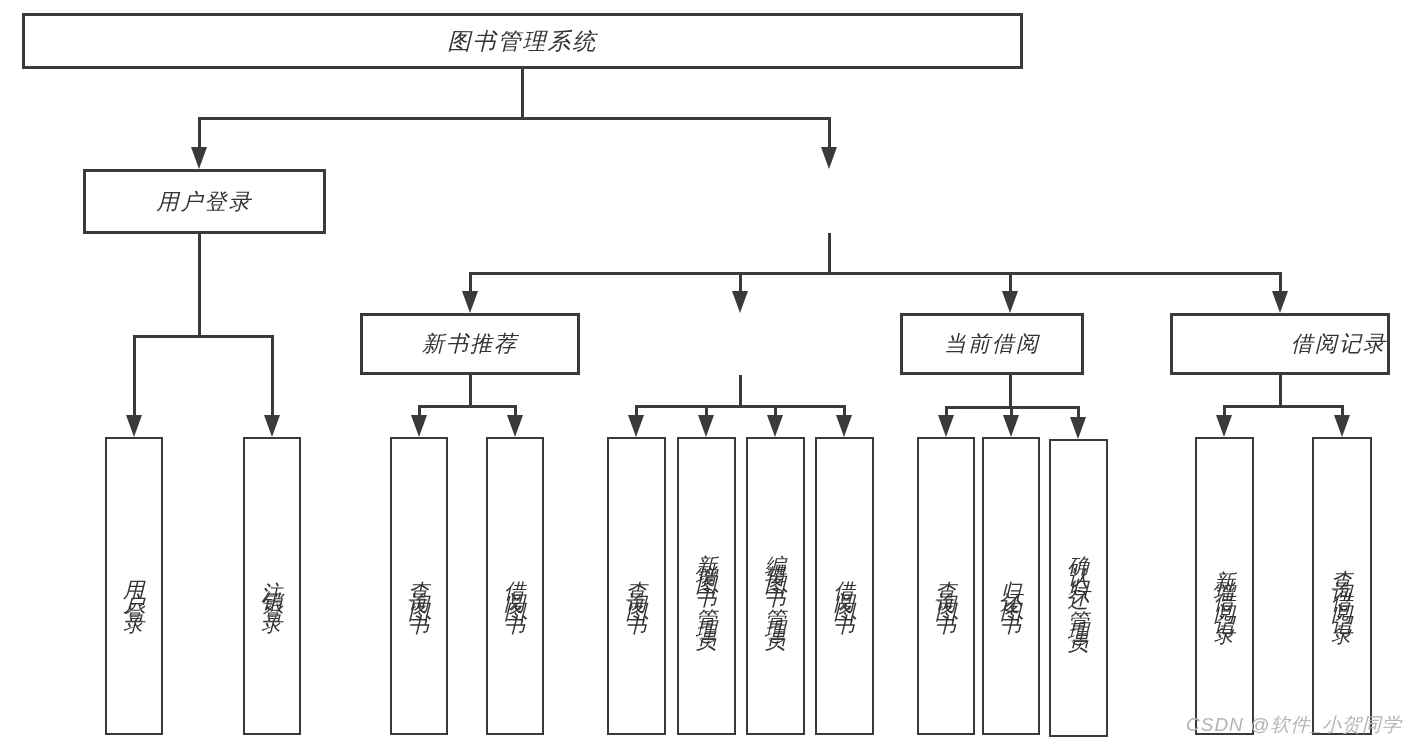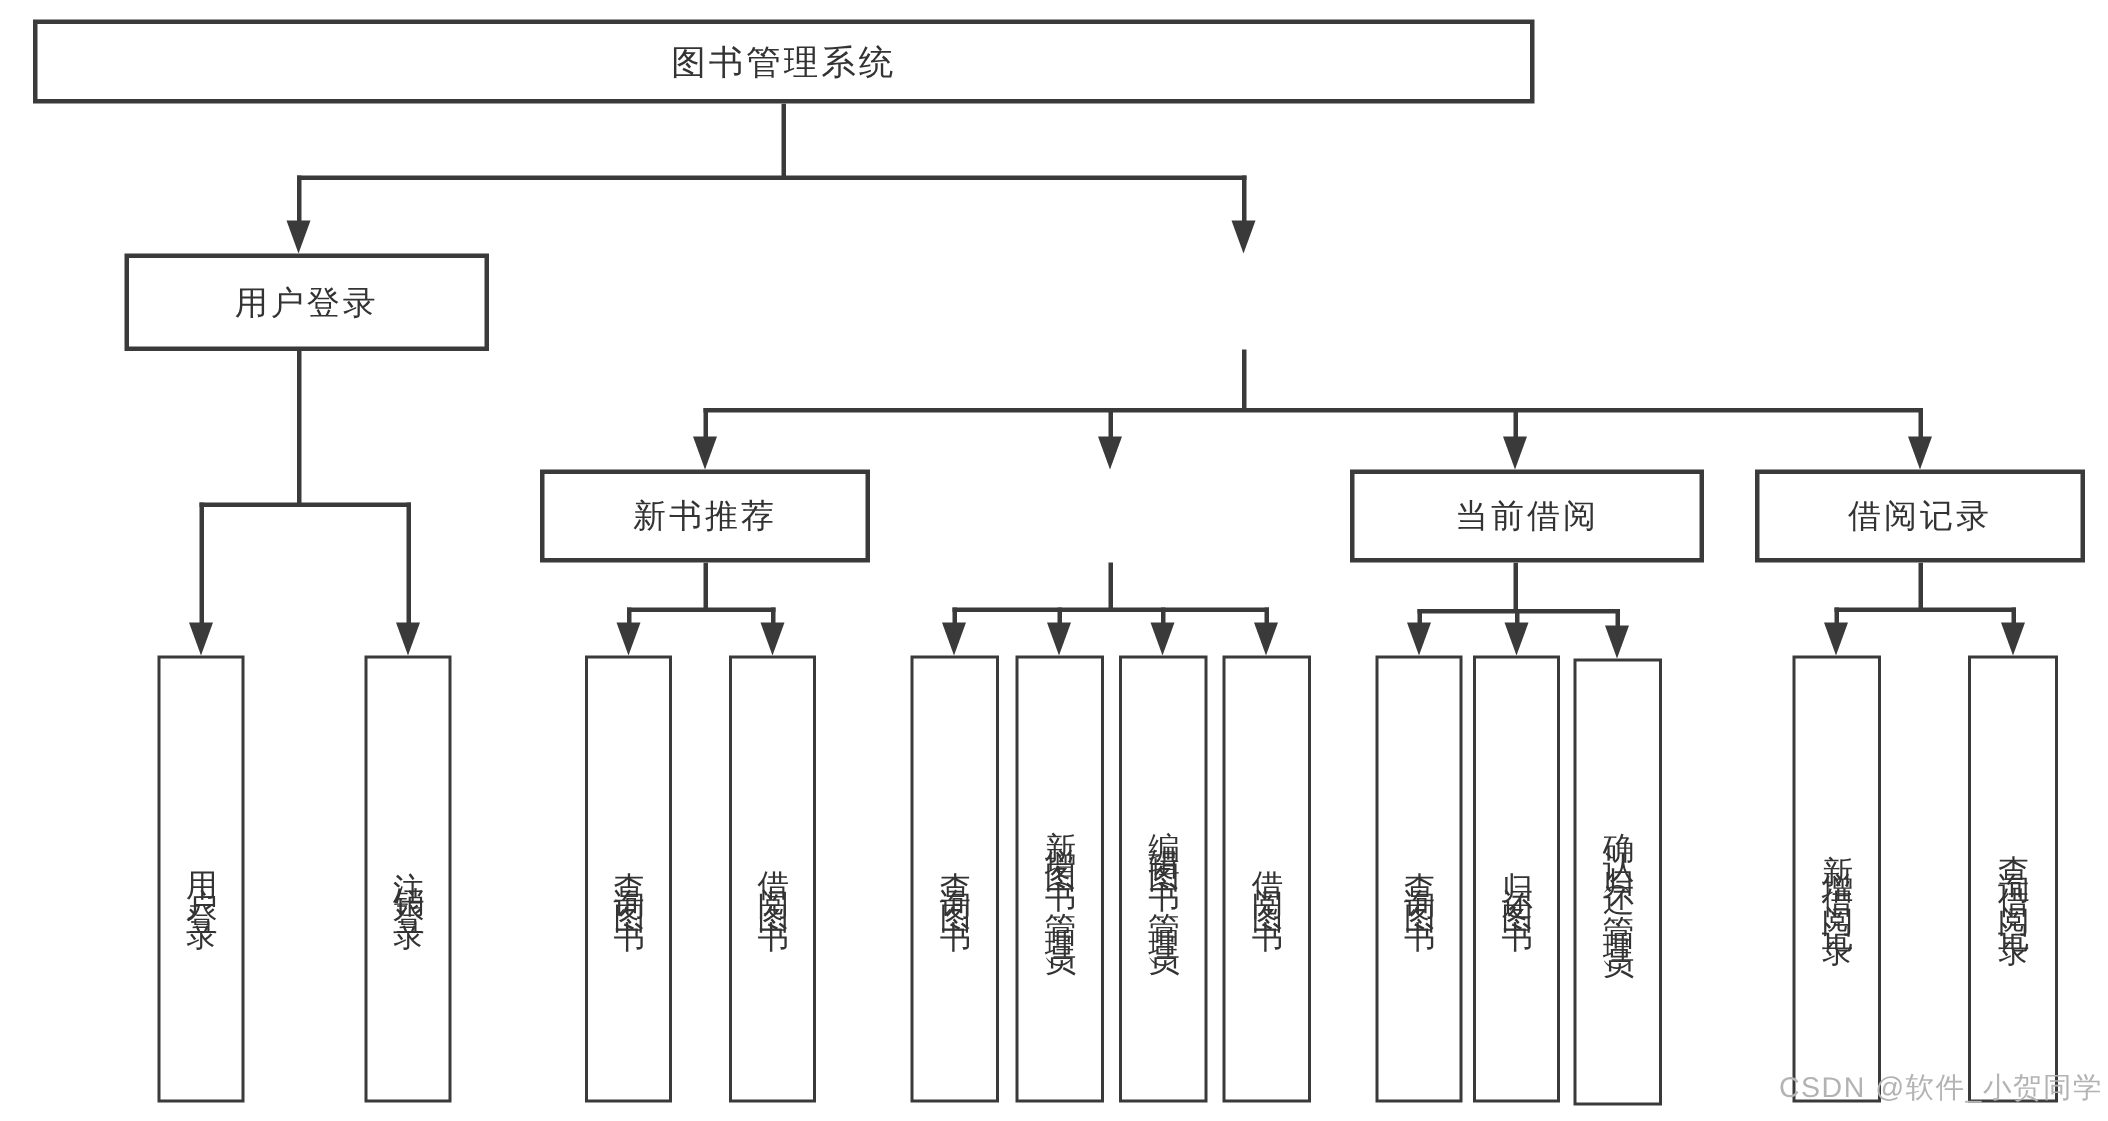--- a/index.html
+++ b/index.html
@@ -1,18 +1,18 @@
 <!DOCTYPE html>
 <html><head>
 <meta charset="utf-8">
 <style>
   html,body{margin:0;padding:0;background:#ffffff;}
   .canvas{
     position:relative;width:1405px;height:747px;background:#ffffff;
-    font-family:"Liberation Sans","DejaVu Sans",sans-serif;overflow:hidden;
+    font-family:"Liberation Sans","DejaVu Sans",sans-serif;overflow:hidden;font-style:italic;
   }
   
   .node{
     position:absolute;box-sizing:border-box;background:#ffffff;
     border:3px solid #3a3a3a;display:flex;align-items:center;justify-content:center;
     color:#333333;font-size:22px;letter-spacing:2px;white-space:nowrap;z-index:2;
   }
   .node.title{font-size:23px;}
   
   .leaf{
@@ -46,24 +46,24 @@
     <span>图书管理系统</span>
   </div>
 
   <div class="node" style="left:83px;top:169px;width:243px;height:65px;">
     <span>用户登录</span>
   </div>
 
   <div class="node" style="left:360px;top:313px;width:220px;height:62px;">
     <span>新书推荐</span>
   </div>
-  <div class="node" style="left:900px;top:313px;width:236px;height:62px;">
+  <div class="node" style="left:900px;top:313px;width:184px;height:62px;">
     <span>当前借阅</span>
   </div>
-  <div class="node" style="left:1170px;top:313px;width:220px;height:62px;">
+  <div class="node" style="left:1170px;top:313px;width:220px;height:62px;justify-content:flex-end;">
     <span>借阅记录</span>
   </div>
 
   <div class="leaf" style="left:105px;">
     <span>用户登录</span>
   </div>
   <div class="leaf" style="left:243px;">
     <span>注销登录</span>
   </div>
 

